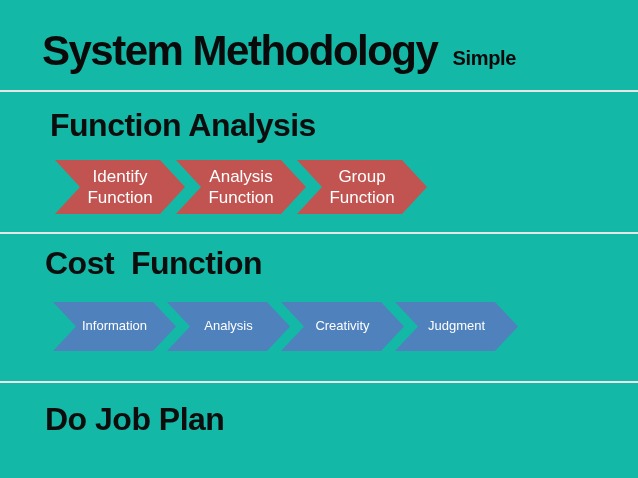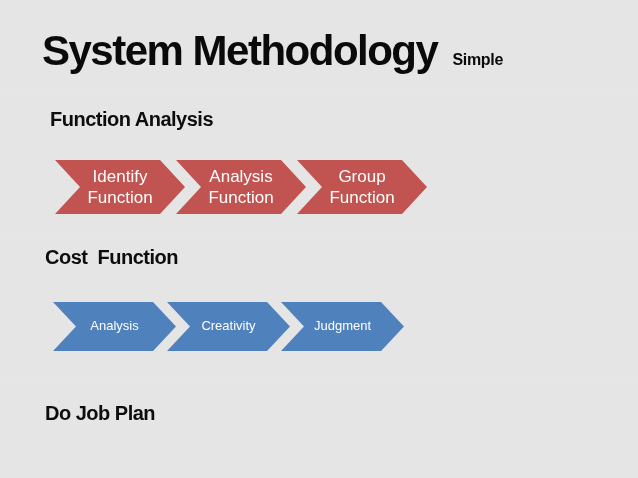--- a/index.html
+++ b/index.html
@@ -5,42 +5,42 @@
   html, body {
     margin: 0;
     padding: 0;
     background: #ffffff;
     font-family: "Liberation Sans", sans-serif;
   }
   .slide {
     position: relative;
     width: 638px;
     height: 478px;
-    background: #e5e5e5;
+    background: #14b8a6;
     overflow: hidden;
   }
 
   
   .title-row {
     position: absolute;
     left: 42px;
     top: 30px;
     display: flex;
     align-items: baseline;
     white-space: nowrap;
   }
   .slide-title {
     font-size: 42px;
     font-weight: 700;
     color: #0a0a0a;
     letter-spacing: -1.5px;
     line-height: 1;
   }
   .slide-subtitle {
-    font-size: 16px;
+    font-size: 20px;
     font-weight: 700;
     color: #0a0a0a;
     margin-left: 15px;
     letter-spacing: -0.3px;
   }
 
   
   .divider {
     position: absolute;
     left: 0;
@@ -48,21 +48,21 @@
     height: 2px;
     background: #e6e6e6;
   }
   .divider-1 { top: 90px; }
   .divider-2 { top: 232px; }
   .divider-3 { top: 381px; }
 
   
   .section-heading {
     position: absolute;
-    font-size: 20px;
+    font-size: 32px;
     font-weight: 700;
     color: #0d0d0d;
     letter-spacing: -0.5px;
     line-height: 1;
     white-space: pre;
   }
   .heading-1 { left: 50px; top: 109px; }
   .heading-2 { left: 45px; top: 247px; }
   .heading-3 { left: 45px; top: 403px; }
 
@@ -129,20 +129,23 @@
       <span class="step-label">Group Function</span>
     </div>
   </div>
 
   <div class="divider divider-2"></div>
 
   <div class="section-heading heading-2">Cost  Function</div>
 
   <div class="chevron-row row-cost">
     <div class="chevron chevron-blue">
+      <span class="step-label">Information</span>
+    </div>
+    <div class="chevron chevron-blue">
       <span class="step-label">Analysis</span>
     </div>
     <div class="chevron chevron-blue">
       <span class="step-label">Creativity</span>
     </div>
     <div class="chevron chevron-blue">
       <span class="step-label">Judgment</span>
     </div>
   </div>
 

